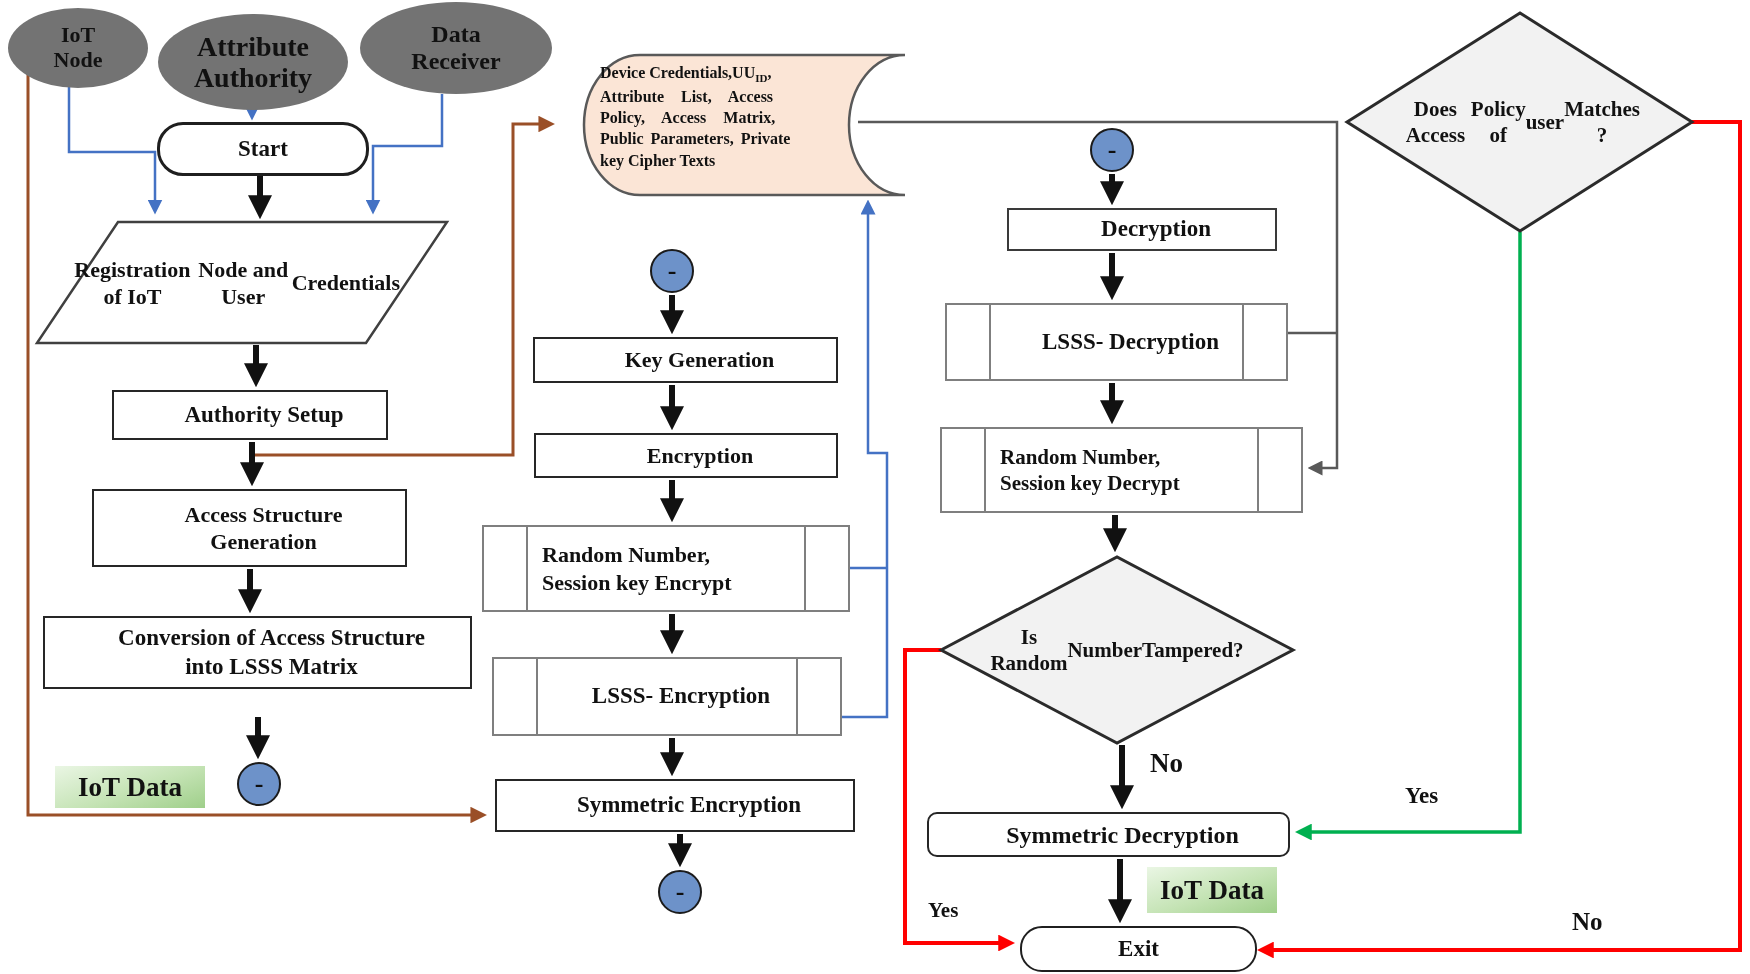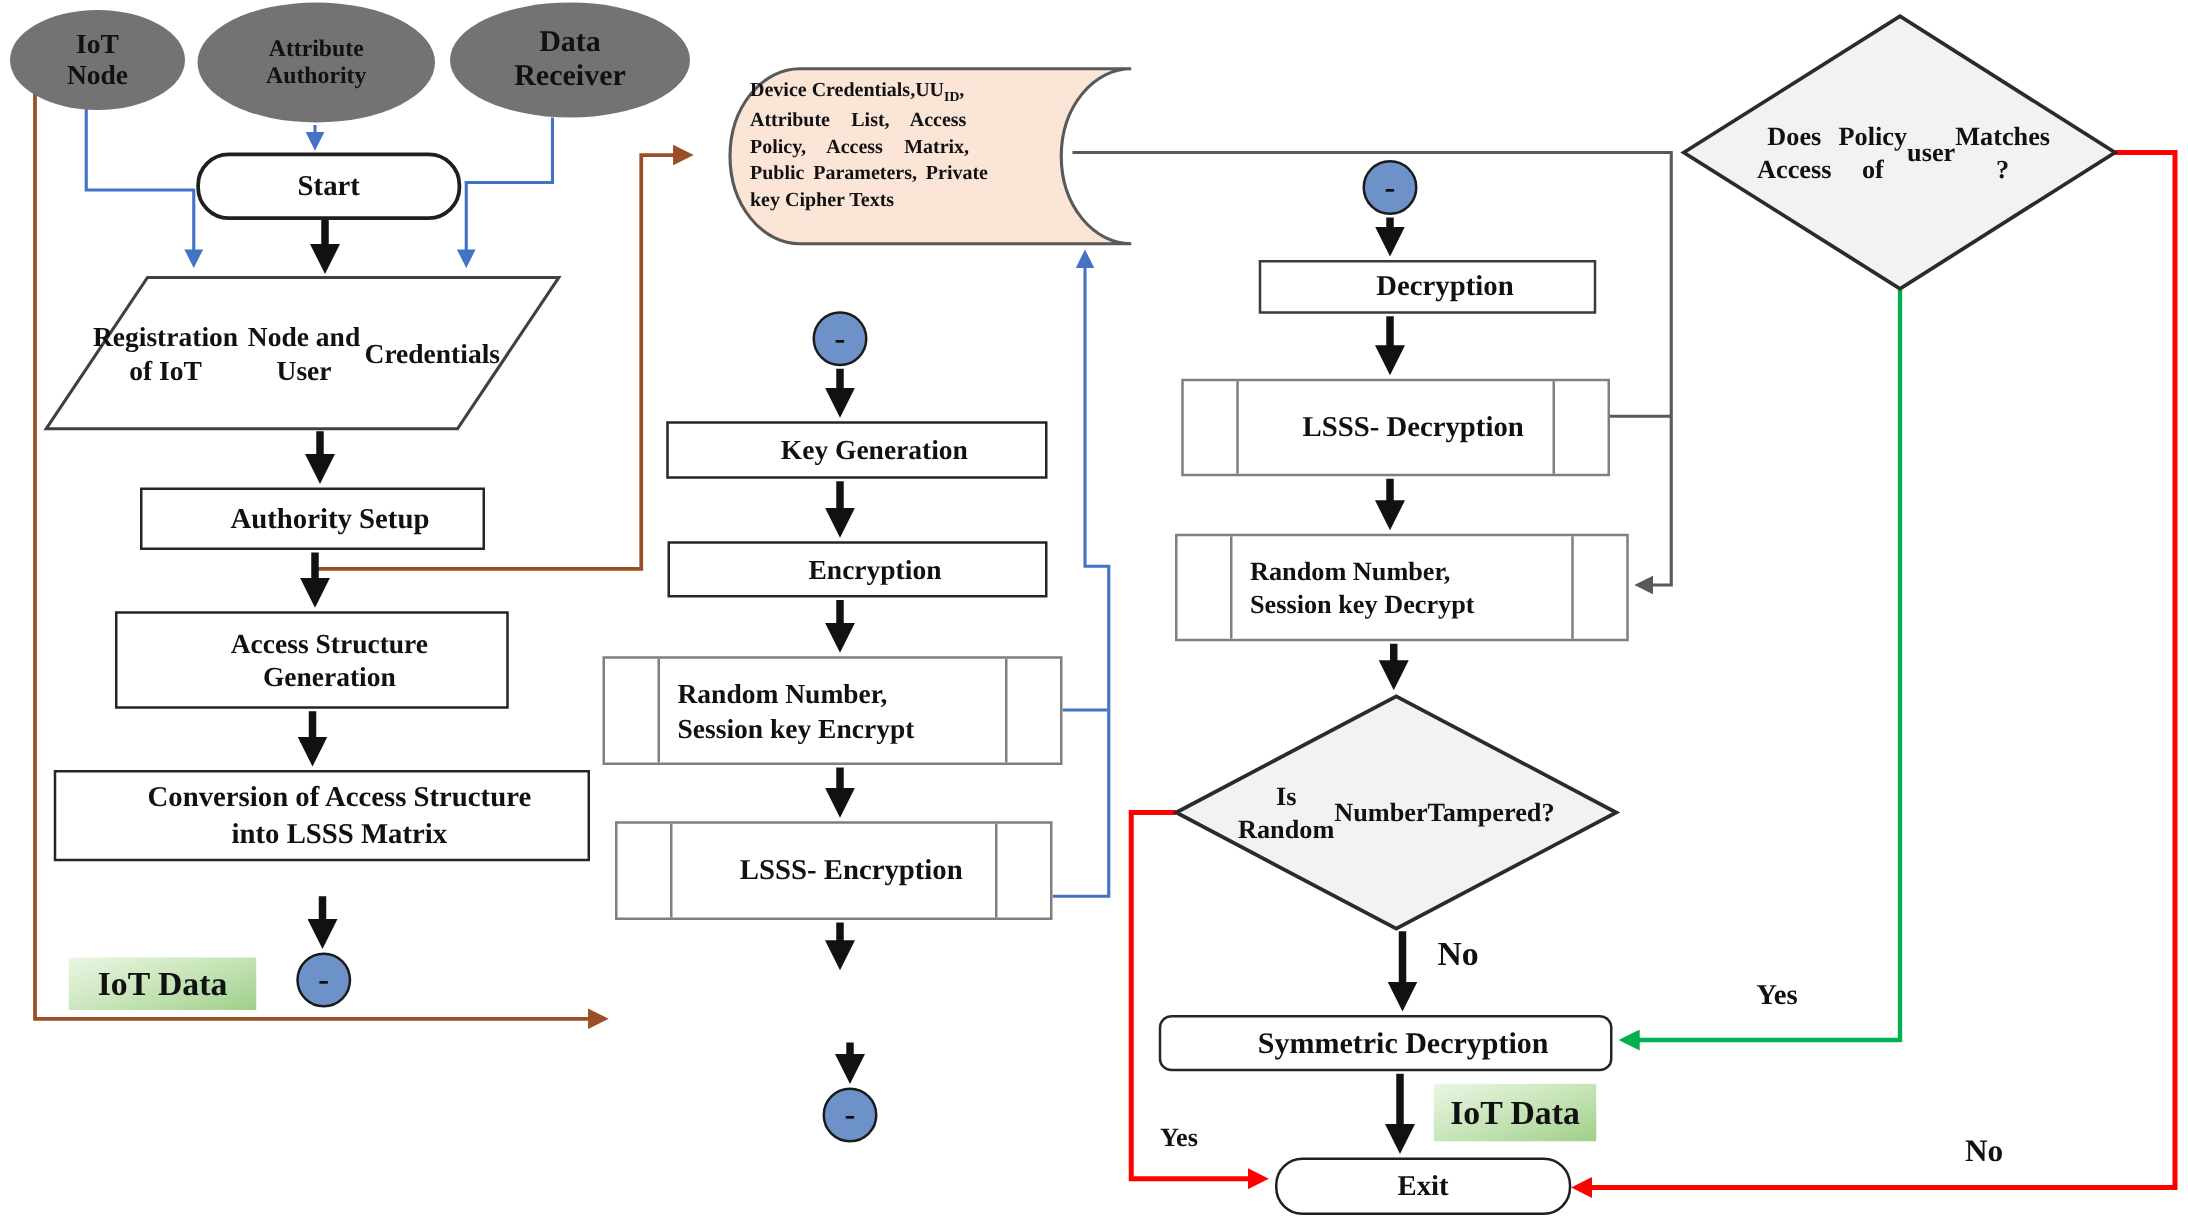--- a/index.html
+++ b/index.html
@@ -96,21 +96,21 @@
     <polygon points="118,222 447,222 366,343 37,343" fill="#fff" stroke="#404040" stroke-width="2.5"></polygon>
     <path d="M905,55 L640,55 A56,70 0 0 0 640,195 L905,195 A56,70 0 0 1 905,55 Z" fill="#fbe5d6" stroke="#595959" stroke-width="2.5"></path>
     <polygon points="941,650 1117,557 1293,650 1117,743" fill="#f2f2f2" stroke="#2b2b2b" stroke-width="3"></polygon>
     <polygon points="1347,122 1520,13 1692,122 1520,231" fill="#f2f2f2" stroke="#2b2b2b" stroke-width="3"></polygon>
   </svg>
 
   <div class="ell" style="left:8px;top:8px;width:140px;height:80px;">
     <div>IoT</div>
     <div>Node</div>
   </div>
-  <div class="ell" style="left:158px;top:2px;width:190px;height:96px;font-size:19px;">
+  <div class="ell" style="left:158px;top:14px;width:190px;height:96px;font-size:28px;">
     <div>Attribute</div>
     <div>Authority</div>
   </div>
   <div class="ell" style="left:360px;top:2px;width:192px;height:92px;font-size:24px;">
     <div>Data</div>
     <div>Receiver</div>
   </div>
 
   <div class="stadium" style="left:157px;top:122px;width:206px;height:48px;border-radius:26px;">
       <span>Start</span>
@@ -175,20 +175,23 @@
     <div>Random Number,</div>
     <div>Session key Encrypt</div>
   </div>
 
   <div class="box predef" style="left:492px;top:657px;width:350px;height:79px;font-size:23px;">
     <span class="bar bl"></span>
     <span class="bar br"></span>
     <span>LSSS- Encryption</span>
   </div>
 
+  <div class="box" style="left:495px;top:779px;width:360px;height:53px;font-size:23px;">
+      <span>Symmetric Encryption</span>
+    </div>
 
   <div class="box" style="left:1007px;top:208px;width:270px;height:43px;font-size:23px;border-color:#3a3a3a;">
       <span>Decryption</span>
     </div>
 
   <div class="box predef" style="left:945px;top:303px;width:343px;height:78px;font-size:23px;">
     <span class="bar bl"></span>
     <span class="bar br"></span>
     <span>LSSS- Decryption</span>
   </div>

